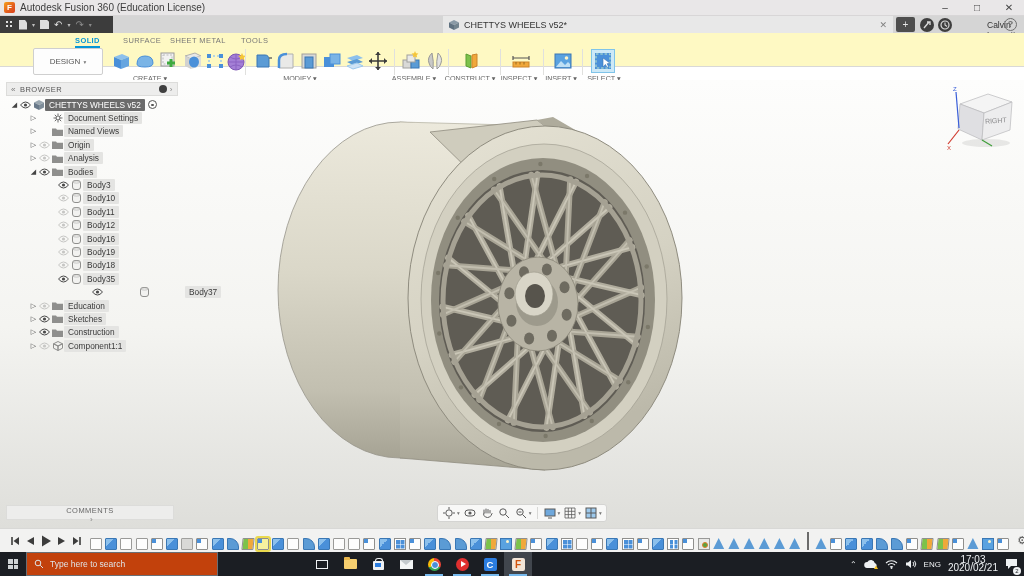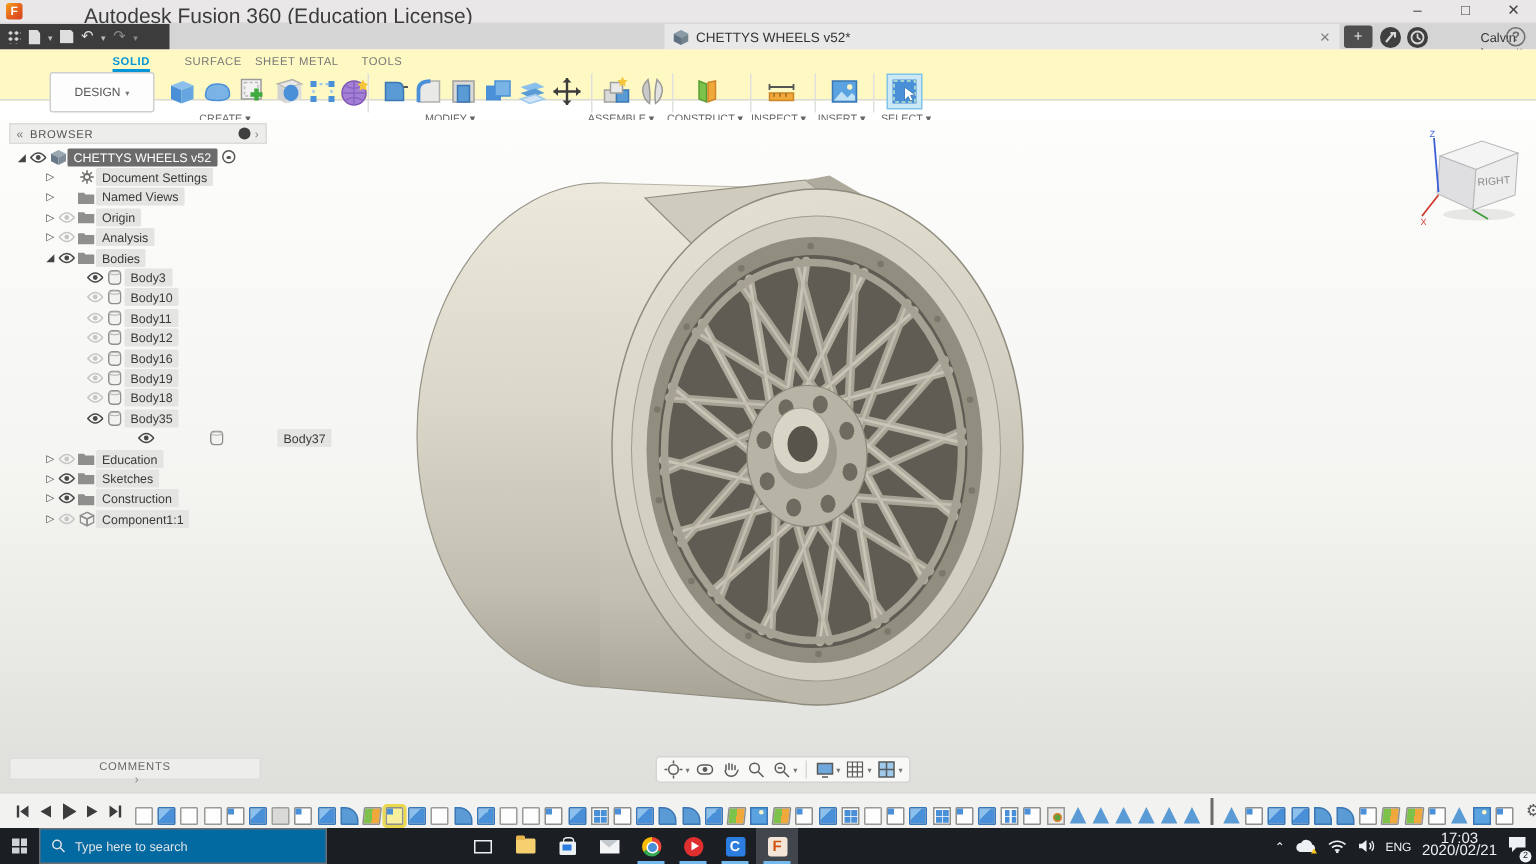--- a/index.html
+++ b/index.html
@@ -2,21 +2,21 @@
 <html><head>
 <meta charset="utf-8">
 <style>
   * { margin:0; padding:0; box-sizing:border-box; }
   html,body { width:1024px; height:576px; overflow:hidden; font-family:"Liberation Sans", sans-serif; }
   #app { position:relative; width:1024px; height:576px; background:#fff; }
 
   
   .titlebar { position:absolute; left:0; top:0; width:1024px; height:16px; background:#e9e7e8; border-bottom:1px solid #d8d6d7; }
   .fusion-logo { position:absolute; left:4px; top:2px; width:11px; height:11px; background:linear-gradient(135deg,#f6a21c,#e4601e 55%,#d9411e); border-radius:2px; color:#fff; font-size:8px; font-weight:bold; text-align:center; line-height:11px; }
-  .title-text { position:absolute; left:20px; top:2px; font-size:14px; color:#3c3c3c;margin-left:36px; }
+  .title-text { position:absolute; left:20px; top:2px; font-size:10px; color:#3c3c3c; }
   .winbtn { position:absolute; top:0; width:30px; height:16px; text-align:center; font-size:10px; color:#444; line-height:15px; }
   .winbtn.min { right:64px; } .winbtn.max { right:32px; } .winbtn.close { right:0; }
 
   
   .appbar { position:absolute; left:0; top:16px; width:1024px; height:17px; background:#d5d5d5; }
   .qat { position:absolute; left:0; top:0; width:113px; height:17px; background:#3c3c3c; display:flex; align-items:center; gap:5px; padding-left:5px; color:#d8d8d8; }
   .qat-ic { font-size:10px; line-height:17px; color:#dedede; }
   .grid9 { width:9px; height:9px; background-image:radial-gradient(#dedede 1px, transparent 1.2px); background-size:4px 4px; background-position:0 0; }
   .fileic { width:8px; height:10px; background:#dedede; clip-path:polygon(0 0,70% 0,100% 30%,100% 100%,0 100%); }
   .saveic { width:9px; height:9px; background:#dedede; clip-path:polygon(0 0,80% 0,100% 20%,100% 100%,0 100%); position:relative; }
@@ -99,21 +99,21 @@
   .tl-tr  { background:#5b9bd5; clip-path:polygon(50% 4%,96% 96%,4% 96%); }
   .tl.hl { outline:2.5px solid #ead94e; background-color:#f7f19e; }
   .tl-scrubber { width:2px; height:18px; background:#6b6b6b; margin:0 3px; flex:0 0 2px; }
   .tl-gear { margin-left:8px; color:#555; font-size:11px; }
 
   
   .taskbar { position:absolute; left:0; top:552px; width:1024px; height:24px; background:#1b1e23; display:flex; align-items:center; }
   .tb-start { width:26px; height:24px; display:flex; align-items:center; justify-content:center; }
   .winlogo { width:10px; height:10px; display:grid; grid-template-columns:4.5px 4.5px; grid-template-rows:4.5px 4.5px; gap:1px; }
   .winlogo div { background:#cfd3d6; }
-  .tb-search { width:192px; height:24px; background:#0369a1; border:1px solid #6a6e74; display:flex; align-items:center; gap:6px; padding:0 7px; }
+  .tb-search { width:192px; height:24px; background:#c2410c; border:1px solid #6a6e74; display:flex; align-items:center; gap:6px; padding:0 7px; }
   .tb-search span { font-size:8.5px; color:#dfe3e6; }
   .tb-app { width:28px; height:24px; display:flex; align-items:center; justify-content:center; position:relative; }
   .tb-app.running::after { content:""; position:absolute; left:5px; right:5px; bottom:0; height:2px; background:#76b9ed; }
   .tb-app.active { background:#41464d; }
   .tb-tray { margin-left:auto; display:flex; align-items:center; gap:7px; padding-right:6px; }
   .tray-txt { color:#eef1f3; font-size:8px; }
   .tb-clock { text-align:center; color:#eef1f3; font-size:10px; line-height:8.5px; }
   .chrome-ic { width:13px; height:13px; border-radius:50%; background:conic-gradient(#ea4335 0 120deg,#34a853 120deg 240deg,#fbbc05 240deg 360deg); position:relative; }
   .chrome-ic::after { content:""; position:absolute; left:3.5px; top:3.5px; width:6px; height:6px; border-radius:50%; background:#4a90d9; border:1px solid #fff; }
   .yt-ic { width:13px; height:13px; border-radius:50%; background:#e02f2f; position:relative; }

